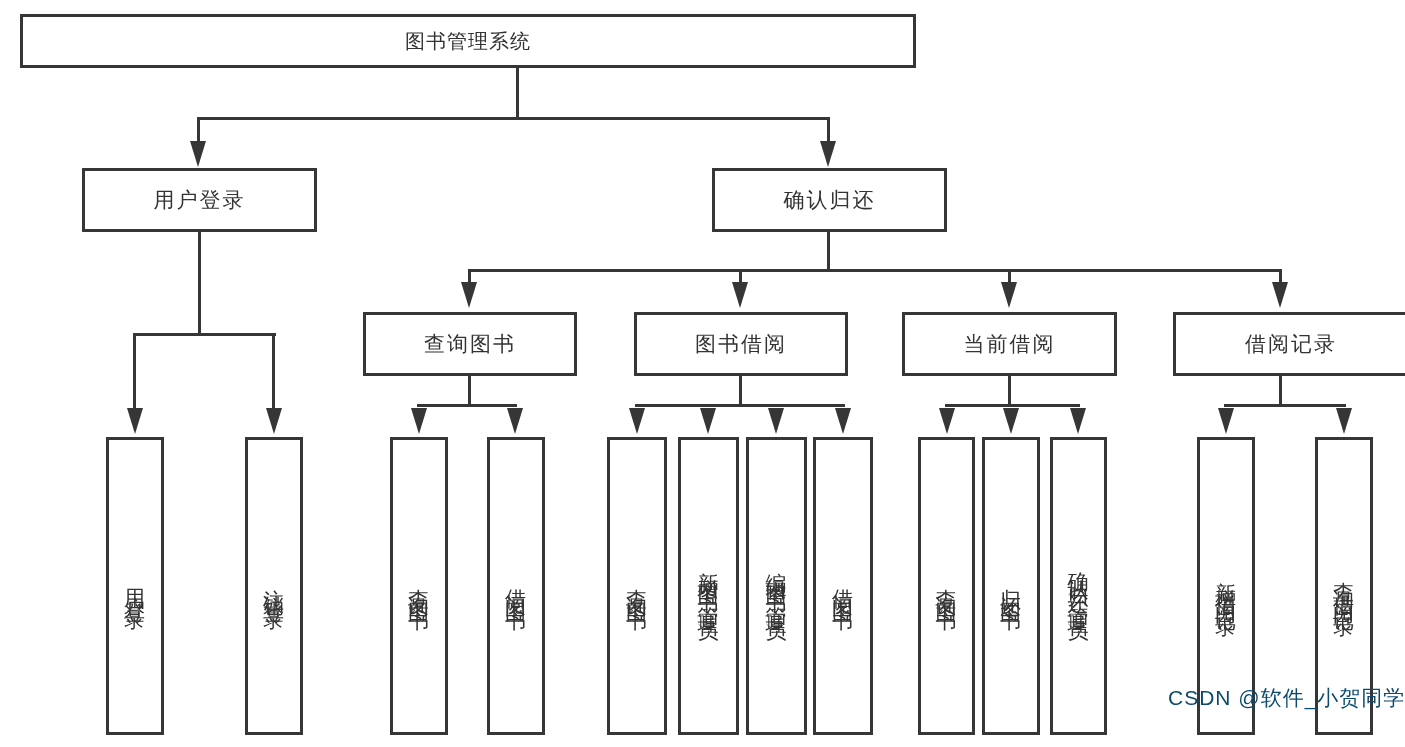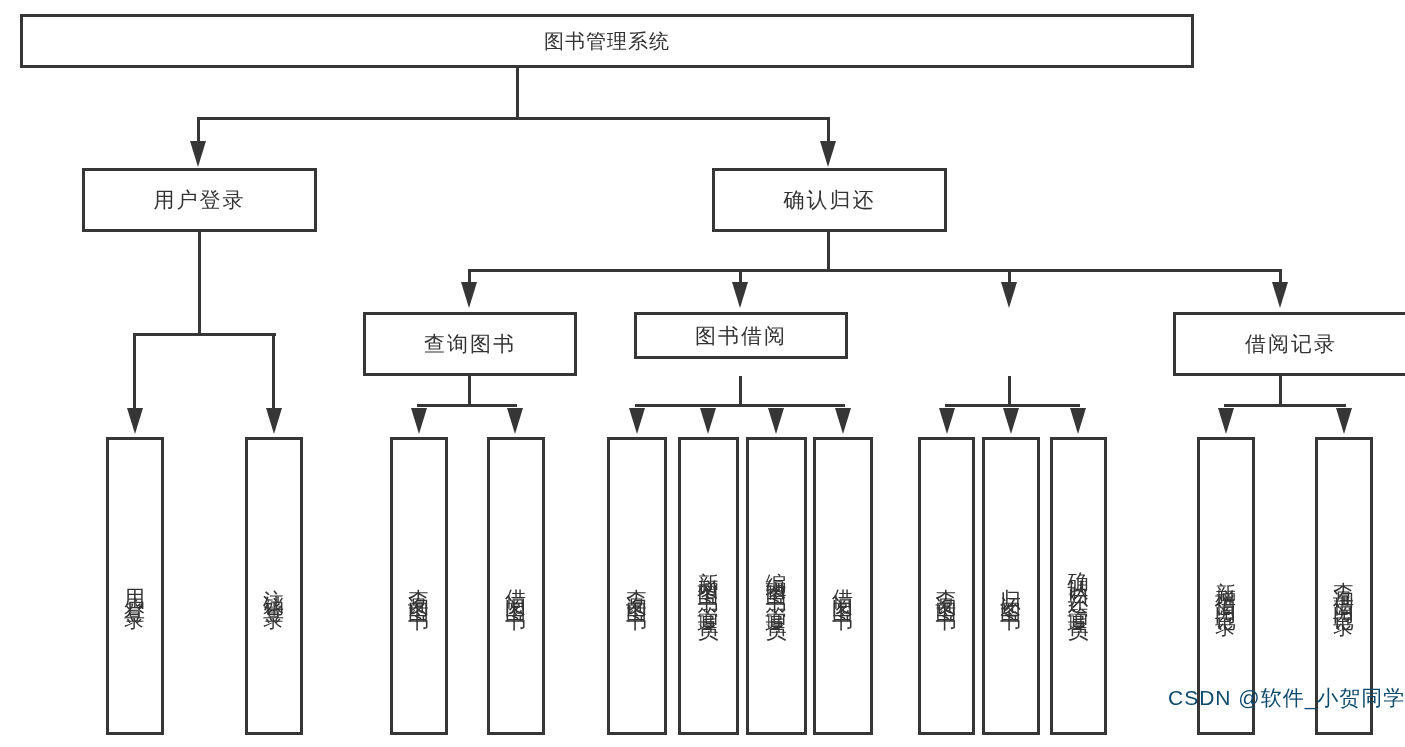--- a/index.html
+++ b/index.html
@@ -27,21 +27,21 @@
   .watermark{
     position:absolute;left:1168px;top:684px;font-size:21px;
     color:#0c4a6e;letter-spacing:1px;white-space:nowrap;z-index:5;
   }
 </style>
 </head>
 <body>
 
 <div class="canvas">
 
-  <div class="box" style="left:20px;top:14px;width:1174px;height:54px;">
+  <div class="box" style="left:20px;top:14px;width:896px;height:54px;">
     <span class="root-label">图书管理系统</span>
   </div>
 
   <div class="ln" style="left:516px;top:68px;width:3px;height:52px;"></div>
   <div class="ln" style="left:197px;top:117px;width:633px;height:3px;"></div>
   <div class="ln" style="left:197px;top:117px;width:3px;height:26px;"></div>
   <div class="arr" style="left:190px;top:141px;"></div>
   <div class="ln" style="left:827px;top:117px;width:3px;height:26px;"></div>
   <div class="arr" style="left:820px;top:141px;"></div>
 
@@ -66,22 +66,25 @@
   <div class="ln" style="left:739px;top:272px;width:3px;height:12px;"></div>
   <div class="arr" style="left:732px;top:282px;"></div>
   <div class="ln" style="left:1008px;top:272px;width:3px;height:12px;"></div>
   <div class="arr" style="left:1001px;top:282px;"></div>
   <div class="ln" style="left:1279px;top:272px;width:3px;height:12px;"></div>
   <div class="arr" style="left:1272px;top:282px;"></div>
 
   <div class="box" style="left:363px;top:312px;width:214px;height:64px;">
     <span class="hlabel">查询图书</span>
   </div>
-  <div class="box" style="left:634px;top:312px;width:214px;height:47px;">
+  <div class="box" style="left:634px;top:312px;width:214px;height:64px;">
     <span class="hlabel">图书借阅</span>
+  </div>
+  <div class="box" style="left:902px;top:312px;width:215px;height:64px;">
+    <span class="hlabel">当前借阅</span>
   </div>
   <div class="box" style="left:1173px;top:312px;width:236px;height:64px;">
     <span class="hlabel">借阅记录</span>
   </div>
 
   <div class="ln" style="left:468px;top:376px;width:3px;height:31px;"></div>
   <div class="ln" style="left:417px;top:404px;width:100px;height:3px;"></div>
   <div class="arr" style="left:411px;top:408px;"></div>
   <div class="arr" style="left:507px;top:408px;"></div>
 

